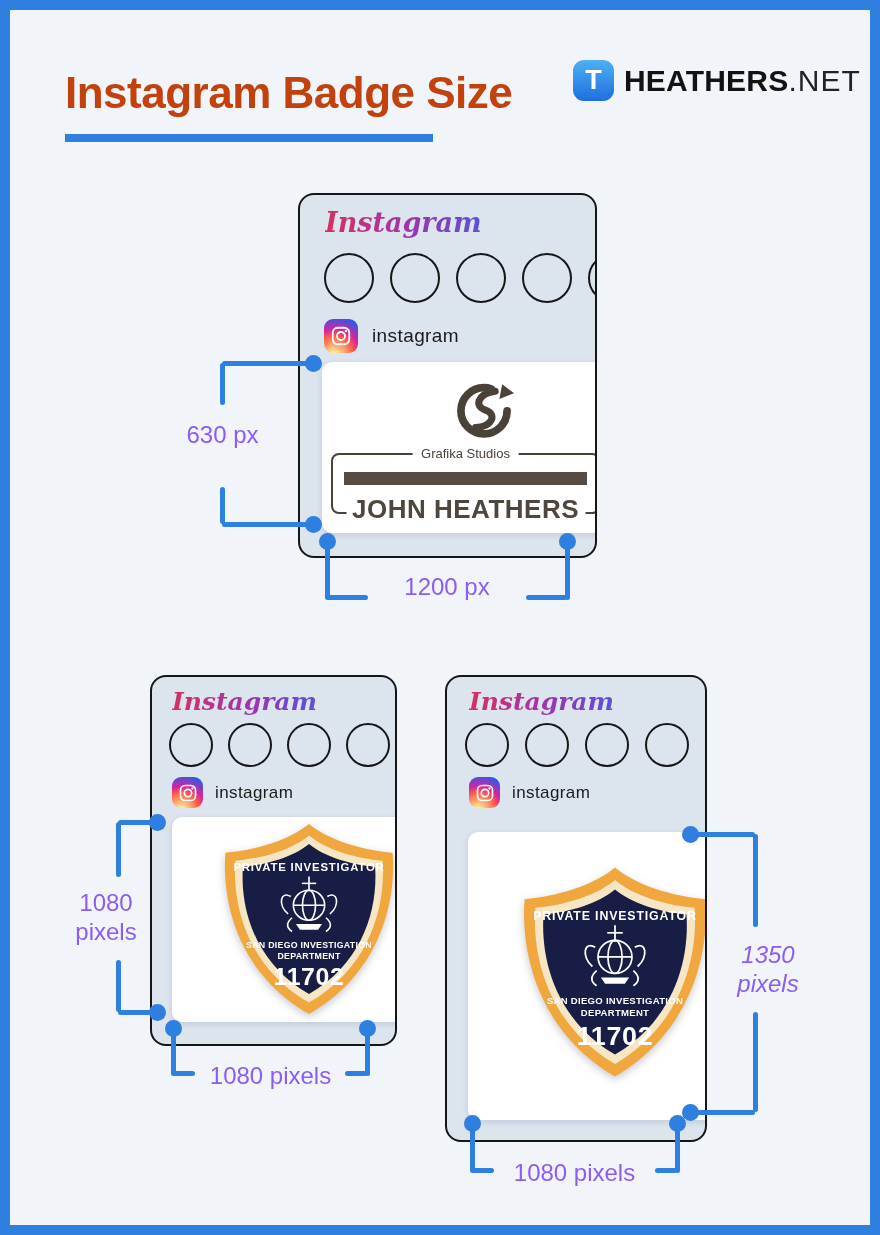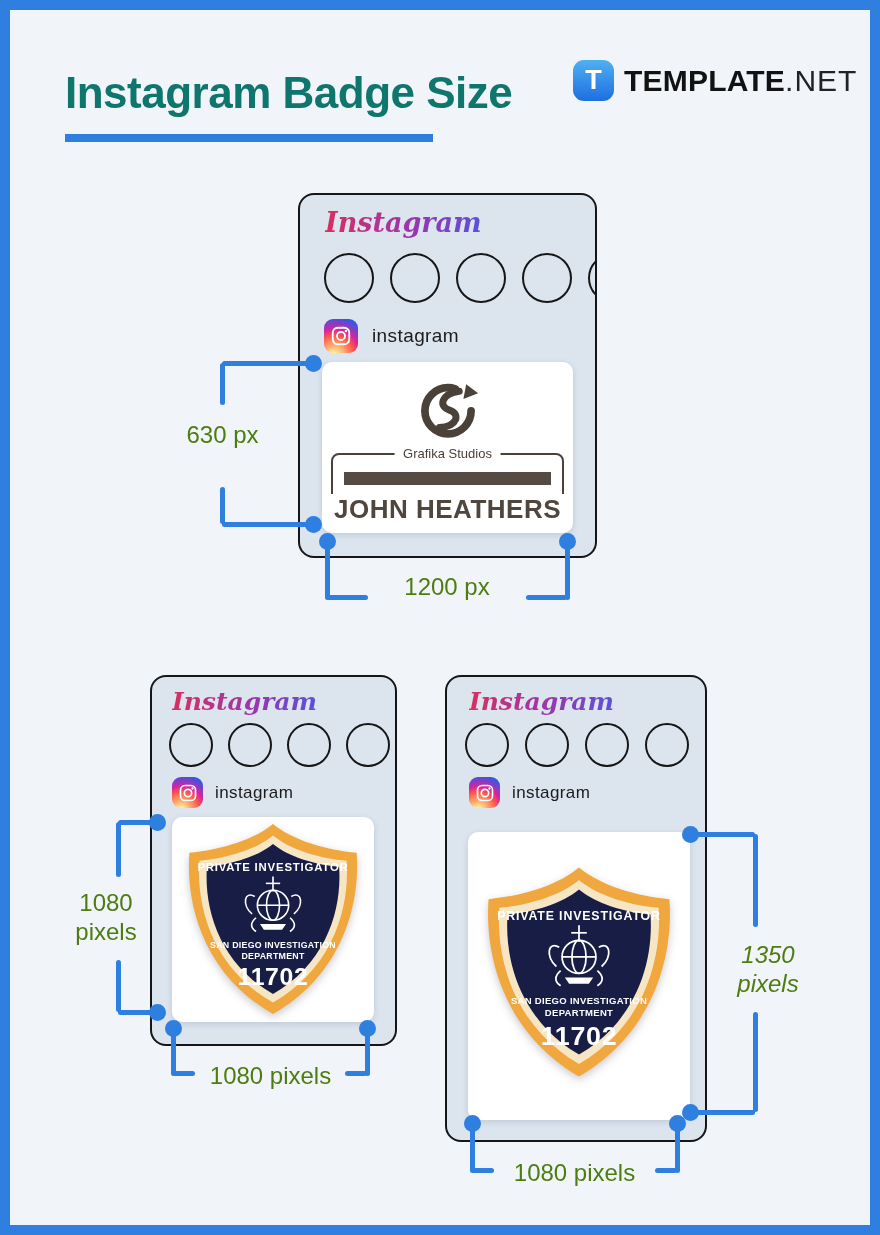--- a/index.html
+++ b/index.html
@@ -3,21 +3,21 @@
 <meta charset="utf-8">
 <style>
   :root{ --accent:#2e7fe0; --ink:#141414; --card-ink:#4a4139; }
   html,body{ margin:0; padding:0; background:#fff; }
   .frame{
     position:relative; width:880px; height:1235px; box-sizing:border-box;
     background:#f1f5fa; border:10px solid var(--accent); overflow:hidden;
     font-family:"Liberation Sans", sans-serif;
   }
   
-  .page-title{ position:absolute; left:55px; top:58px; font-size:44px; font-weight:bold; color:#0f766e; letter-spacing:-0.5px; }
+  .page-title{ position:absolute; left:55px; top:58px; font-size:44px; font-weight:bold; color:#c2410c; letter-spacing:-0.5px; }
   .title-underline{ position:absolute; left:55px; top:124px; width:368px; height:8px; background:var(--accent); }
   .brand{ position:absolute; left:563px; top:50px; display:flex; align-items:center; gap:10px; }
   .brand-icon{ width:41px; height:41px; border-radius:11px; display:flex; align-items:center; justify-content:center;
     background:linear-gradient(180deg,#4fb0f2 0%,#1e6ee0 100%); color:#fff; font-weight:bold; font-size:27px; }
   .brand-text{ font-size:30px; letter-spacing:0.2px; white-space:nowrap; }
   .brand-bold{ font-weight:bold; color:#121212; }
   .brand-light{ font-weight:400; color:#222; letter-spacing:1px; }
 
   
   .mockup{ position:absolute; background:#dce4ee; border:2.5px solid #161616; border-radius:16px; overflow:hidden; }
@@ -25,55 +25,55 @@
   @supports ((-webkit-background-clip:text) or (background-clip:text)){
     .wordmark{ background:linear-gradient(90deg,#d6305f 0%,#9a36ae 55%,#5b51d8 100%);
       -webkit-background-clip:text; background-clip:text; -webkit-text-fill-color:transparent; color:transparent; }
   }
   .stories{ position:absolute; display:flex; }
   .story{ border:2.5px solid #161616; border-radius:50%; background:transparent; flex:none; }
   .profile{ position:absolute; display:flex; align-items:center; }
   .ig-icon{ border-radius:9px; flex:none; display:flex; align-items:center; justify-content:center;
     background:radial-gradient(circle at 30% 107%, #fdf497 0%, #fdf497 5%, #fd5949 45%, #d6249f 60%, #285AEB 90%); }
   .profile-name{ font-weight:500; color:#1b1b1b; letter-spacing:0.4px; }
-  .badge{ position:absolute; background:#fff; border-radius:10px; box-shadow:0 2px 6px rgba(70,85,120,0.18); }
+  .badge{ position:absolute; background:#fff; border-radius:10px; box-shadow:0 2px 6px rgba(70,85,120,0.18);padding-left:36px; }
 
   
   .gs-logo{ display:block; margin:10px auto 0; }
   .card-frame{ position:absolute; left:9px; right:9px; top:91px; height:57px; border:2px solid var(--card-ink); border-radius:8px; }
   .card-company{ position:absolute; top:-9px; left:50%; transform:translateX(-50%); background:#fff; padding:0 9px;
     font-size:13px; color:var(--card-ink); white-space:nowrap; }
   .card-bar{ position:absolute; left:11px; right:11px; top:17px; height:13px; background:#554b42; }
   .card-person{ position:absolute; bottom:-13px; left:50%; transform:translateX(-50%); background:#fff; padding:0 6px;
     font-size:26px; font-weight:bold; letter-spacing:0.5px; color:#4f463d; white-space:nowrap; }
 
   
   .shield-svg{ display:block; filter:drop-shadow(0 3px 4px rgba(40,40,60,0.25)); }
   .st-title{ font-family:"Liberation Sans",sans-serif; font-weight:bold; fill:#fff; font-size:17.5px; letter-spacing:1.2px; }
   .st-org{ font-family:"Liberation Sans",sans-serif; font-weight:bold; fill:#fff; font-size:13.5px; letter-spacing:0.4px; }
   .st-num{ font-family:"Liberation Sans",sans-serif; font-weight:bold; fill:#fff; font-size:38px; letter-spacing:1px; }
 
   
   .dot{ position:absolute; width:17px; height:17px; border-radius:50%; background:var(--accent); }
   .hl{ position:absolute; height:5px; background:var(--accent); border-radius:3px; }
   .vl{ position:absolute; width:5px; background:var(--accent); border-radius:3px; }
-  .dim-label{ position:absolute; font-size:24px; line-height:29px; color:#4d7c0f; text-align:center; }
+  .dim-label{ position:absolute; font-size:24px; line-height:29px; color:#8b5cf6; text-align:center; }
 </style>
 </head>
 <body>
 
 <div class="frame">
 
   <div class="page-title">Instagram Badge Size</div>
   <div class="title-underline"></div>
   <div class="brand">
     <div class="brand-icon">
       <span>T</span>
     </div>
-    <div class="brand-text"><span class="brand-bold">TEMPLATE</span><span class="brand-light">.NET</span></div>
+    <div class="brand-text"><span class="brand-bold">HEATHERS</span><span class="brand-light">.NET</span></div>
   </div>
 
   <section class="mockup" style="left:288px; top:183px; width:295px; height:361px;">
     <div class="wordmark" style="left:25px; top:12px; font-size:27px;">Instagram</div>
     <div class="stories" style="left:24px; top:58px; gap:16px;">
       <div class="story" style="width:46px;height:46px;"></div>
       <div class="story" style="width:46px;height:46px;"></div>
       <div class="story" style="width:46px;height:46px;"></div>
       <div class="story" style="width:46px;height:46px;"></div>
       <div class="story" style="width:46px;height:46px;"></div>

